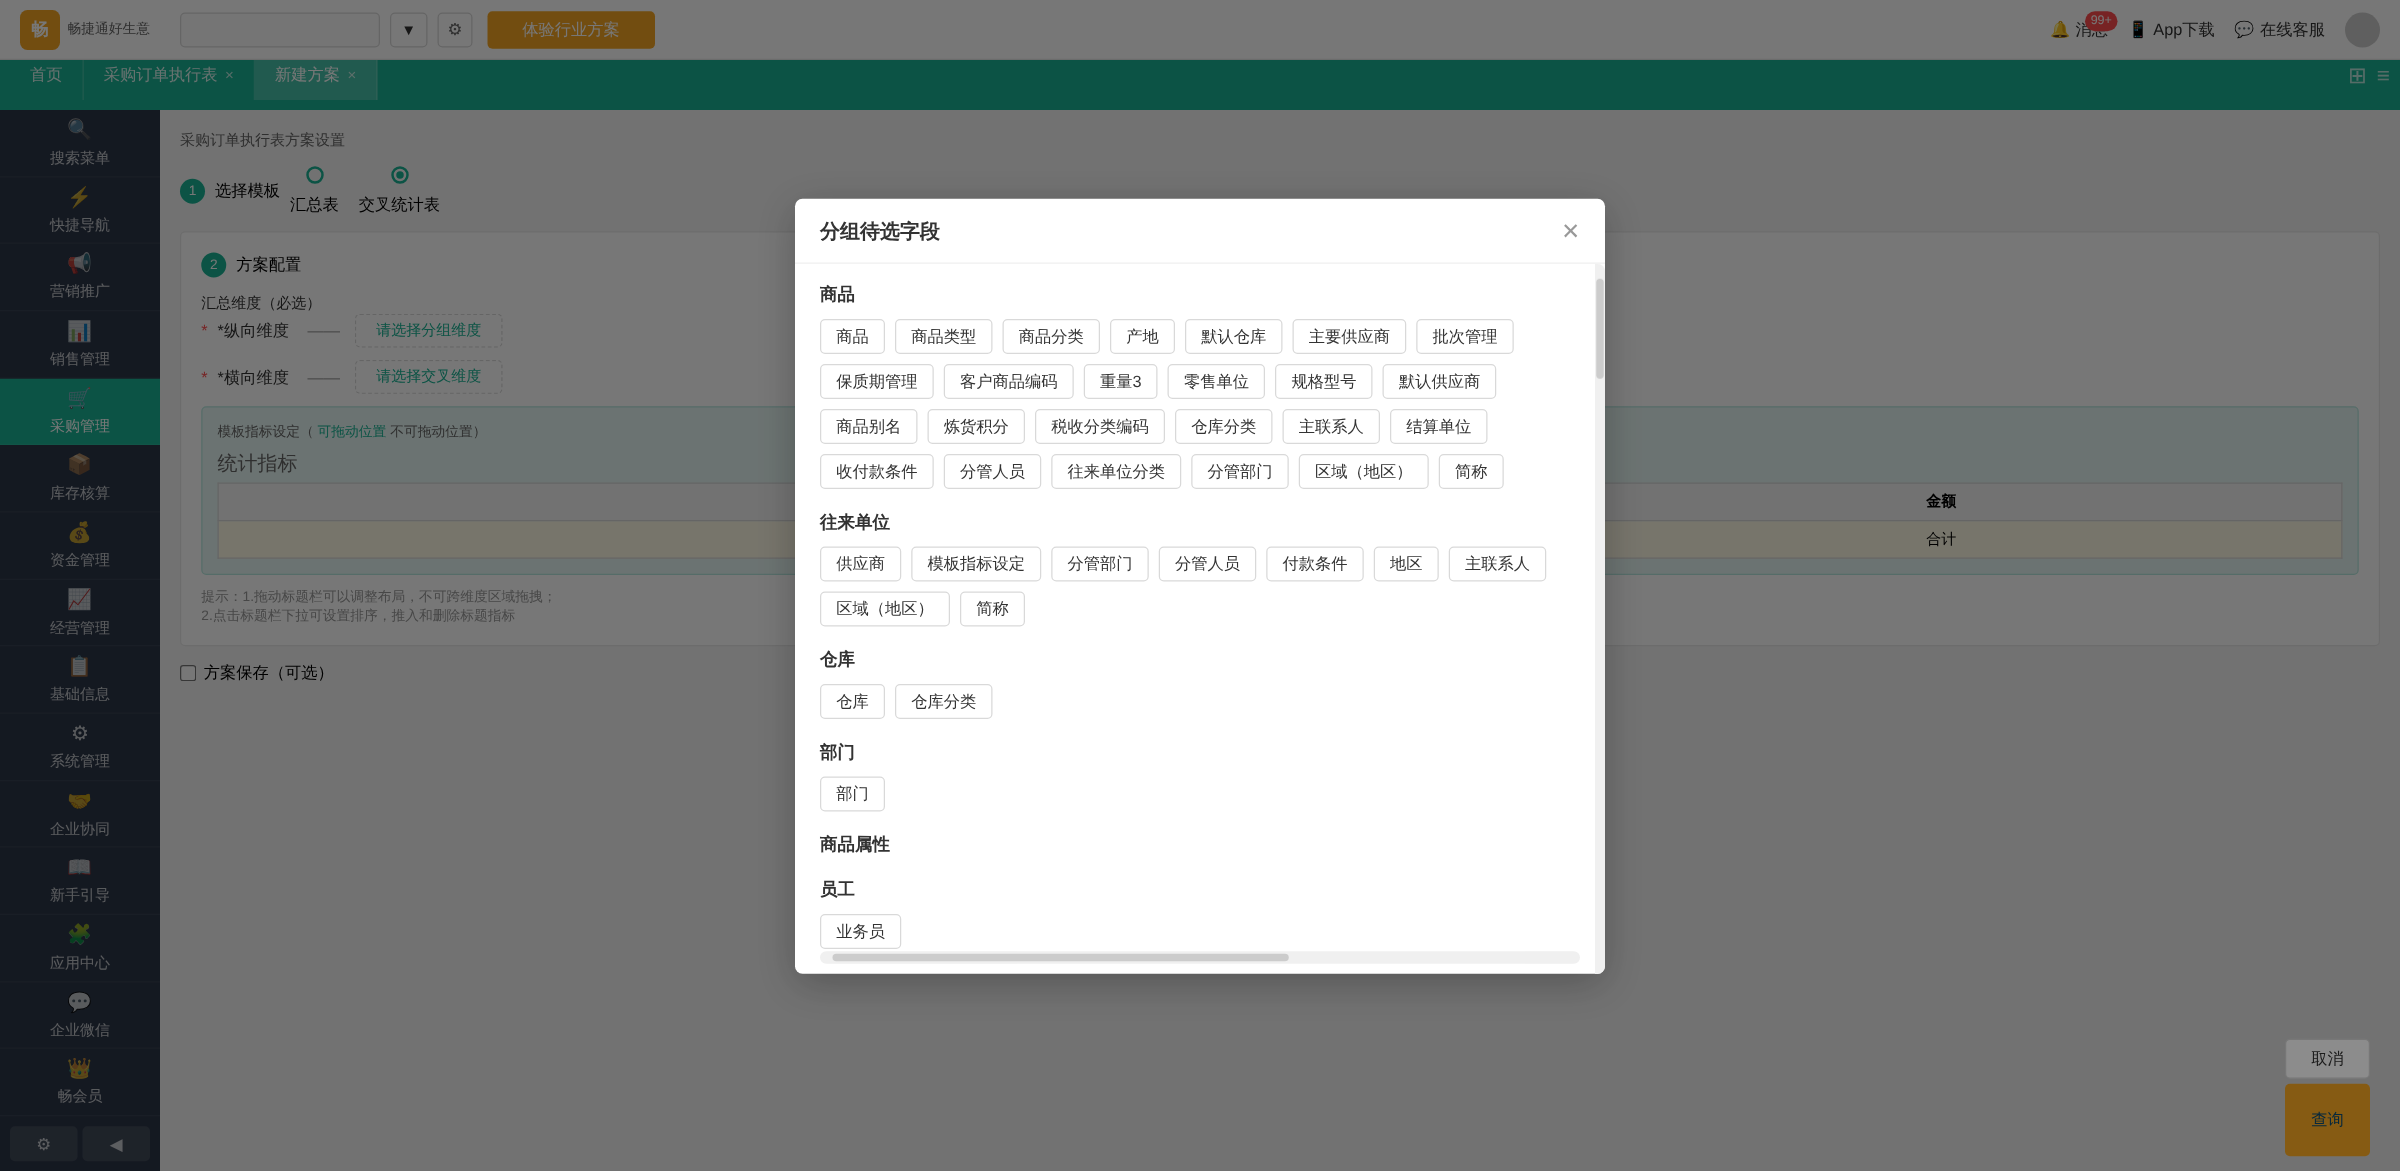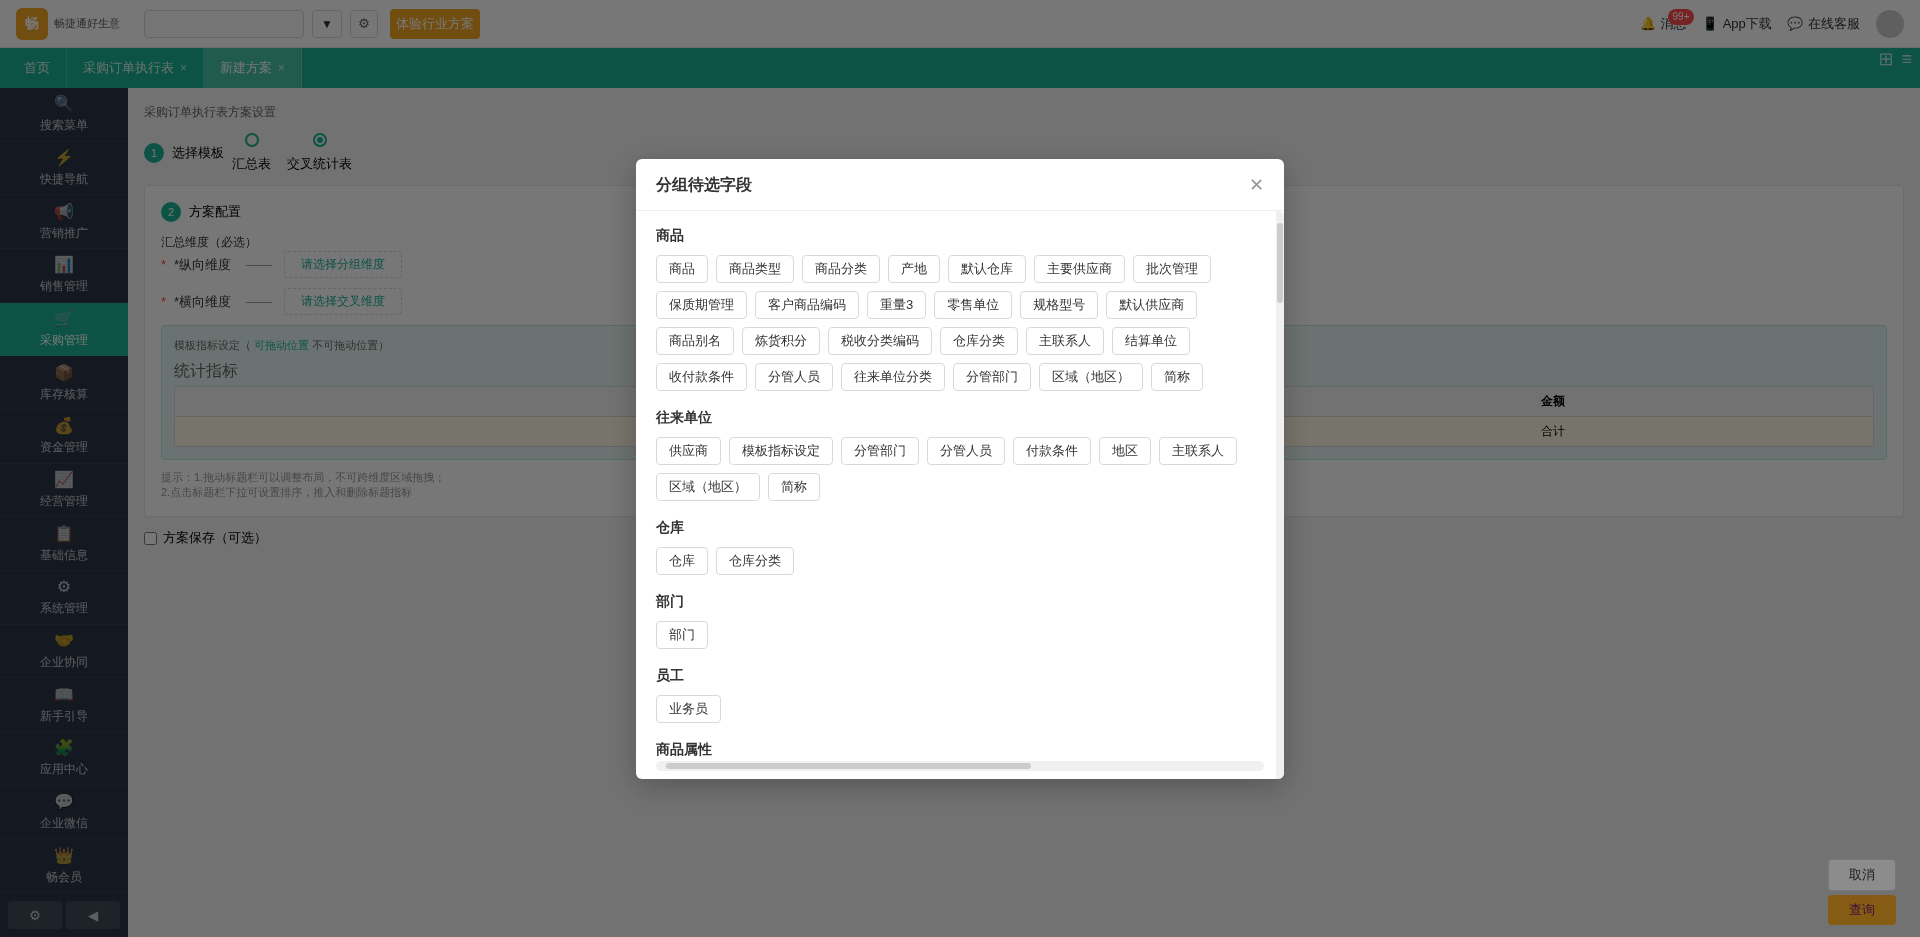--- a/index.html
+++ b/index.html
@@ -66,21 +66,21 @@
       background: #fff;
       cursor: pointer;
       display: flex;
       align-items: center;
       justify-content: center;
       margin-right: 12px;
       color: #666;
     }
     .trial-btn {
       height: 30px;
-      padding: 0 6px;
+      padding: 0 28px;
       background: #f5a623;
       color: white;
       border: none;
       border-radius: 4px;
       cursor: pointer;
       font-size: 13px;
       margin-right: auto;
     }
     .header-right {
       display: flex;
@@ -114,21 +114,21 @@
       height: 28px;
       background: #ccc;
       border-radius: 50%;
     }
 
     
     .tab-bar {
       height: 40px;
       background: #1ab394;
       display: flex;
-      align-items: flex-start;
+      align-items: center;
       padding: 0 0 16px 8px;
     }
     .tab-item {
       height: 40px;
       padding: 0 16px;
       display: flex;
       align-items: center;
       cursor: pointer;
       color: rgba(255,255,255,0.85);
       font-size: 13px;
@@ -349,25 +349,25 @@
     .btn-cancel {
       padding: 6px 20px;
       border: 1px solid #d9d9d9;
       border-radius: 4px;
       background: white;
       cursor: pointer;
       font-size: 13px;
       color: #333;
     }
     .btn-confirm {
-      padding: 6px 20px;
+      padding: 20px 20px;
       border: none;
       border-radius: 4px;
       background: #f5a623;
-      color: #701a75;
+      color: #0c4a6e;
       cursor: pointer;
       font-size: 13px;
       font-family: Liberation Serif, serif;
     }
 
     
     .bg-content {
       filter: brightness(0.85);
       pointer-events: none;
     }
@@ -732,34 +732,34 @@
         <div class="field-section-title">
           <span>部门</span>
         </div>
         <div class="field-tags">
           <button class="field-tag">部门</button>
         </div>
       </div>
 
       <div class="field-section">
         <div class="field-section-title">
+          <span>商品属性</span>
+        </div>
+
+      </div>
+
+      <div class="field-section">
+        <div class="field-section-title">
           <span>员工</span>
         </div>
         <div class="field-tags">
           <button class="field-tag">业务员</button>
         </div>
       </div>
 
-      <div class="field-section">
-        <div class="field-section-title">
-          <span>商品属性</span>
-        </div>
-
-      </div>
-
     </div>
 
     <div class="modal-hscroll">
       <div class="modal-hscroll-thumb"></div>
     </div>
 
     <div class="modal-scrollbar">
       <div class="modal-scrollbar-thumb"></div>
     </div>
   </div>

